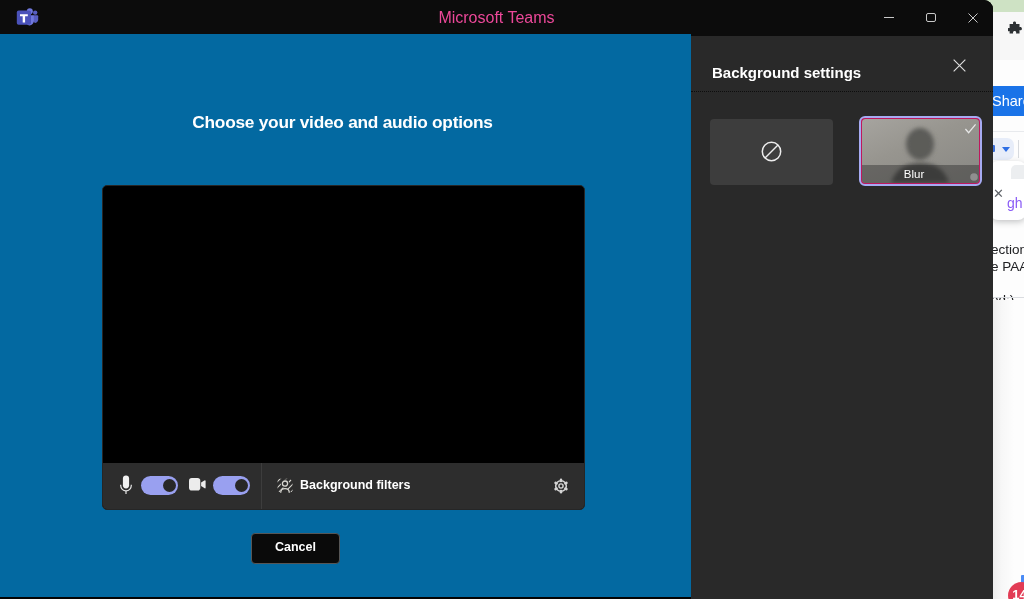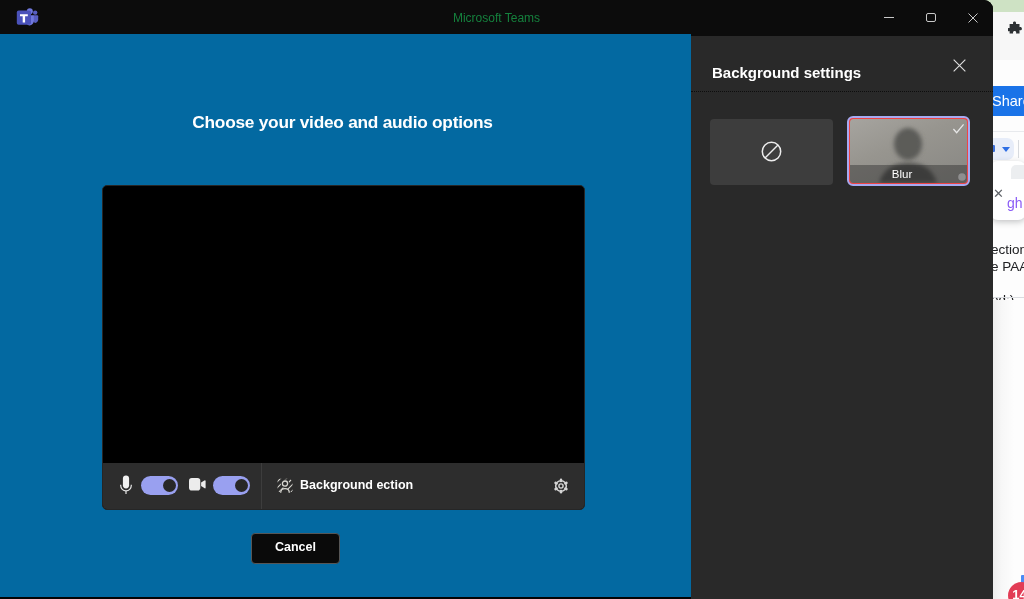--- a/index.html
+++ b/index.html
@@ -27,21 +27,21 @@
   #lower { position:absolute; left:12px; top:300px; width:32px; height:299px;
      background:linear-gradient(90deg,#ececec 0%,#f7f7f7 30%,#fdfdfd 70%); }
   #bluebit { position:absolute; left:41px; top:575px; width:3.5px; height:9px; background:#4a8bf5; border-radius:1px; }
   #badge { position:absolute; left:28px; top:582px; width:27px; height:27px; border-radius:50%;
      background:#e23c55; color:#fff; font-weight:bold; font-size:13px; text-align:center; line-height:26px; text-indent:-4px; }
   
   #win { position:absolute; left:0; top:0; width:993px; height:610px;
      background:#040404; border-radius:0 9px 0 0; overflow:hidden; z-index:5; }
   #titlebar { position:absolute; left:0; top:0; width:993px; height:36px; background:#0c0c0c; }
   #wtitle { position:absolute; left:0; top:0; width:993px; text-align:center; line-height:36px;
-     font-size:12px; color:#15803d; }
+     font-size:16px; color:#ec4899; }
   #btnmin { position:absolute; left:884px; top:17px; width:10px; height:1px; background:#c9c9c9; }
   #btnmax { position:absolute; left:926px; top:13px; width:10px; height:9px;
      border:1px solid #c9c9c9; border-radius:2px; }
   
   #lpane { position:absolute; left:0; top:34px; width:691px; height:563px; background:#0369a1; }
   #heading { position:absolute; left:-3px; top:78px; width:691px; text-align:center;
      font-size:17.3px; font-weight:bold; color:#fff; letter-spacing:-0.25px; }
   #preview { position:absolute; left:102px; top:151px; width:483px; height:325px;
      background:#000; border:1px solid #262626; border-radius:5px; }
   #barrow { position:absolute; left:0; bottom:0; width:481px; height:46px; background:#2d2d2d;
@@ -54,22 +54,22 @@
      border:1px solid #565656; border-radius:4px; color:#fff; font-size:12.5px; font-weight:bold;
      text-align:center; line-height:26px; }
   #joinnow { position:absolute; left:350px; top:499px; width:90px; height:29px; background:#5b5fc7;
      border-radius:4px; color:#fff; font-size:12.5px; font-weight:bold; text-align:center; line-height:29px; }
   
   #panel { position:absolute; left:691px; top:36px; width:302px; height:563px; background:#292929; }
   #phead { position:absolute; left:0; top:0; width:302px; height:56px;
      border-bottom:1px dotted #0d0d0d; }
   #ptitle { position:absolute; left:21px; top:1px; line-height:56px; font-size:15px; font-weight:bold; color:#fff;margin-top:8px; }
   #thumb1 { position:absolute; left:19px; top:83px; width:123px; height:66px; background:#3d3d3d; border-radius:4px; }
-  #thumb2 { position:absolute; left:156px; top:80px; width:123px; height:70px;
-     border:2px solid #a6aaf2; border-radius:6px; padding:1px; background:#ef4444; }
+  #thumb2 { position:absolute; left:168px; top:80px; width:123px; height:70px;
+     border:2px solid #a6aaf2; border-radius:6px; padding:1px; background:#be185d; }
   #thumb2 .img { width:117px; height:64px; border-radius:3.5px; overflow:hidden; position:relative; }
 </style>
 </head>
 <body>
 <div id="browser">
   <div id="tabbar"></div>
   <div id="toolbar"></div>
   <svg style="position:absolute;left:28px;top:20px" width="16" height="16" viewBox="0 0 16 16">
     <path fill="#2d3134" d="M6.5 1.5c.9 0 1.6.7 1.6 1.6 0 .3-.1.5-.2.8h3.6v3.4c.3-.1.5-.2.8-.2.9 0 1.6.7 1.6 1.6s-.7 1.6-1.6 1.6c-.3 0-.5-.1-.8-.2v3.4H8c.1-.3.2-.5.2-.8 0-.9-.7-1.6-1.6-1.6s-1.6.7-1.6 1.6c0 .3.1.5.2.8H1.6V11c-.3.1-.5.2-.8.2-.9 0-1.6-.7-1.6-1.6S-.1 8 .8 8c.3 0 .5.1.8.2V3.9h3.6c-.1-.3-.2-.5-.2-.8-.1-.9.6-1.6 1.5-1.6z"></path>
   </svg>
@@ -142,21 +142,21 @@
             <line x1="2" y1="14" x2="14" y2="2"></line>
             <line x1="5" y1="17" x2="17" y2="5"></line>
             <line x1="8" y1="20" x2="20" y2="8"></line>
             <line x1="11" y1="23" x2="23" y2="11"></line>
           </g>
           <circle cx="8" cy="5.6" r="4.3" fill="#2d2d2d"></circle>
           <circle cx="8" cy="5.6" r="2.6" fill="none" stroke="#d8d7d1" stroke-width="1.3"></circle>
           <path d="M2.2 16 c0-3.4 2.6-5.6 5.8-5.6 s5.8 2.2 5.8 5.6 z" fill="#2d2d2d"></path>
           <path d="M3.7 14.8 c0-2.5 1.9-4.1 4.3-4.1 s4.3 1.6 4.3 4.1" fill="none" stroke="#d8d7d1" stroke-width="1.3"></path>
         </svg>
-        <div id="bgftxt">Background ection</div>
+        <div id="bgftxt">Background filters</div>
         <svg style="position:absolute;left:449px;top:14px" width="18" height="18" viewBox="0 0 18 18">
             <g stroke="#d6d6d6" stroke-width="2.5" stroke-linecap="round">
               <line x1="9.00" y1="4.00" x2="9.00" y2="2.70"></line>
               <line x1="13.33" y1="6.50" x2="14.46" y2="5.85"></line>
               <line x1="13.33" y1="11.50" x2="14.46" y2="12.15"></line>
               <line x1="9.00" y1="14.00" x2="9.00" y2="15.30"></line>
               <line x1="4.67" y1="11.50" x2="3.54" y2="12.15"></line>
               <line x1="4.67" y1="6.50" x2="3.54" y2="5.85"></line>
             </g>
             <circle cx="9" cy="9" r="5.3" fill="none" stroke="#d6d6d6" stroke-width="1.5"></circle>

